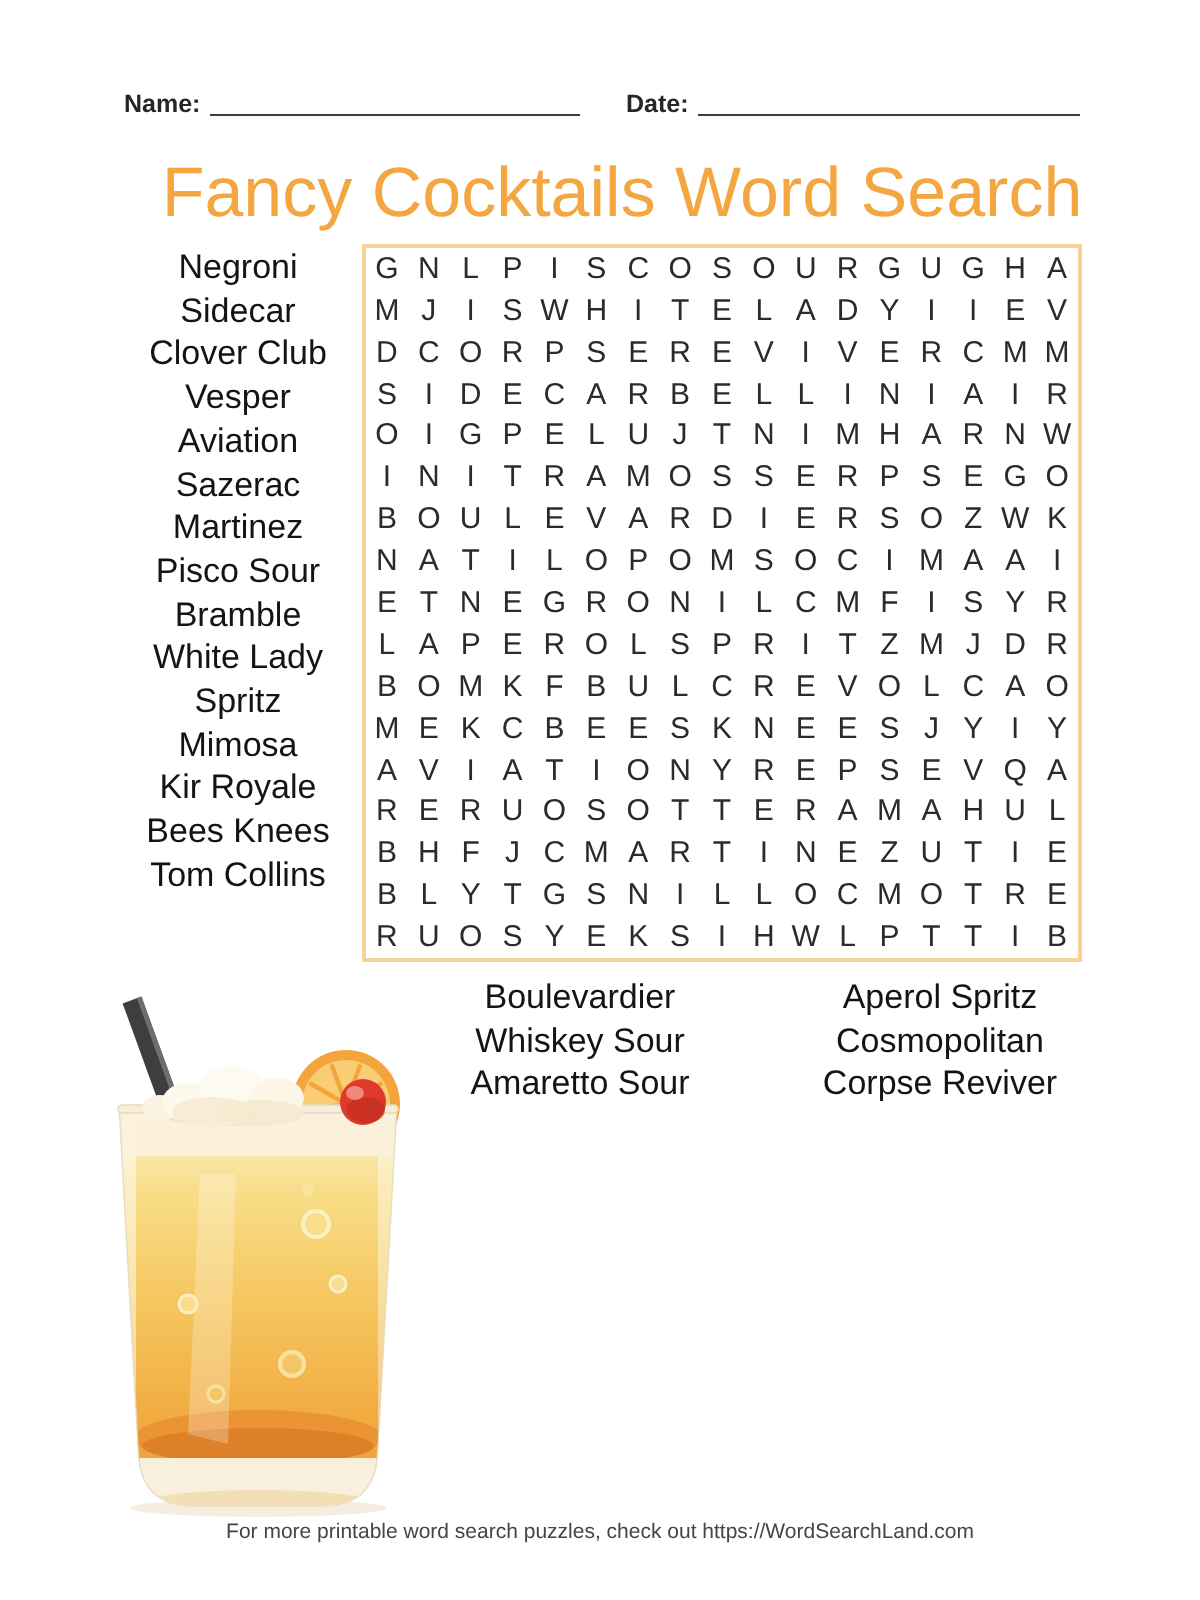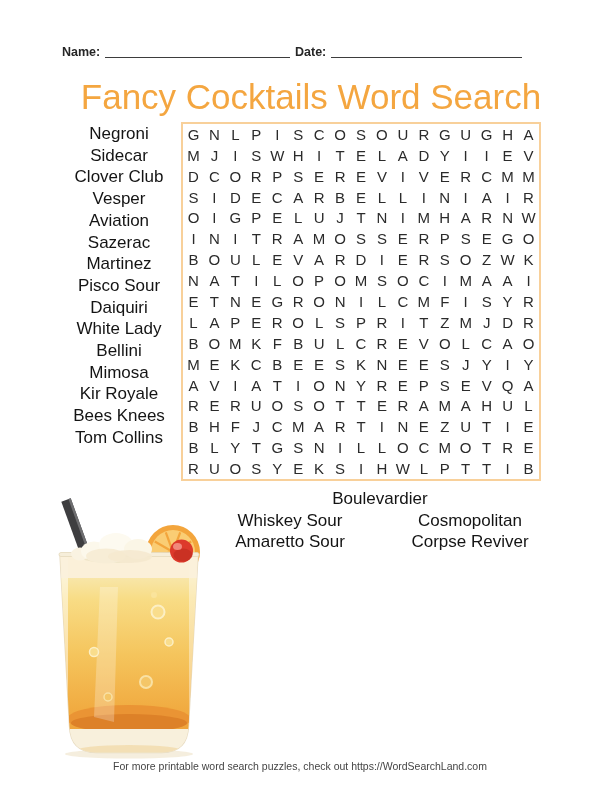--- a/index.html
+++ b/index.html
@@ -7,21 +7,21 @@
     width:600px;height:800px;background:#ffffff;position:relative;overflow:hidden;
     font-family:"Liberation Sans",sans-serif;color:#1c1c1c;
   }
   .page{position:absolute;inset:0;padding-left:28px;}
 
   
   .field{position:absolute;display:flex;align-items:flex-end;height:18px;}
   .field-label{font-size:12.5px;font-weight:700;color:#262626;line-height:1;}
   .field-line{flex:1;margin-left:5px;border-bottom:1.4px solid #3d3d3d;height:1px;}
   .name-field{left:62px;top:40px;width:228px;}
-  .date-field{left:295px;top:40px;width:227px;}
+  .date-field{left:313px;top:40px;width:227px;}
 
   
   .title{
     position:absolute;top:66px;left:0;width:100%;margin:11px;text-align:center;
     font-size:35px;font-weight:500;letter-spacing:0;color:#F4A640;line-height:1.15;
   }
 
   
   .word-list-left{
     position:absolute;left:56px;top:123px;width:126px;text-align:center;
@@ -74,23 +74,23 @@
 
   <div class="word-list-left">
       <div class="word">Negroni</div>
       <div class="word">Sidecar</div>
       <div class="word">Clover Club</div>
       <div class="word">Vesper</div>
       <div class="word">Aviation</div>
       <div class="word">Sazerac</div>
       <div class="word">Martinez</div>
       <div class="word">Pisco Sour</div>
-      <div class="word">Daiquiri</div>
+      <div class="word">Bramble</div>
       <div class="word">White Lady</div>
-      <div class="word">Bellini</div>
+      <div class="word">Spritz</div>
       <div class="word">Mimosa</div>
       <div class="word">Kir Royale</div>
       <div class="word">Bees Knees</div>
       <div class="word">Tom Collins</div>
     </div>
 
   <div class="grid" style="border-color: rgb(248, 208, 154); color: rgb(43, 43, 43);">
       <div class="cell">G</div>
       <div class="cell">N</div>
       <div class="cell">L</div>
@@ -379,20 +379,21 @@
       <div class="cell">T</div>
       <div class="cell">T</div>
       <div class="cell">I</div>
       <div class="cell">B</div>
     </div>
 
   <div class="bottom-words">
     <div>
         <div class="pair-row">
           <div class="pair-cell word">Boulevardier</div>
+          <div class="pair-cell word">Aperol Spritz</div>
         </div>
         <div class="pair-row">
           <div class="pair-cell word">Whiskey Sour</div>
           <div class="pair-cell word">Cosmopolitan</div>
         </div>
         <div class="pair-row">
           <div class="pair-cell word">Amaretto Sour</div>
           <div class="pair-cell word">Corpse Reviver</div>
         </div>
       </div>

